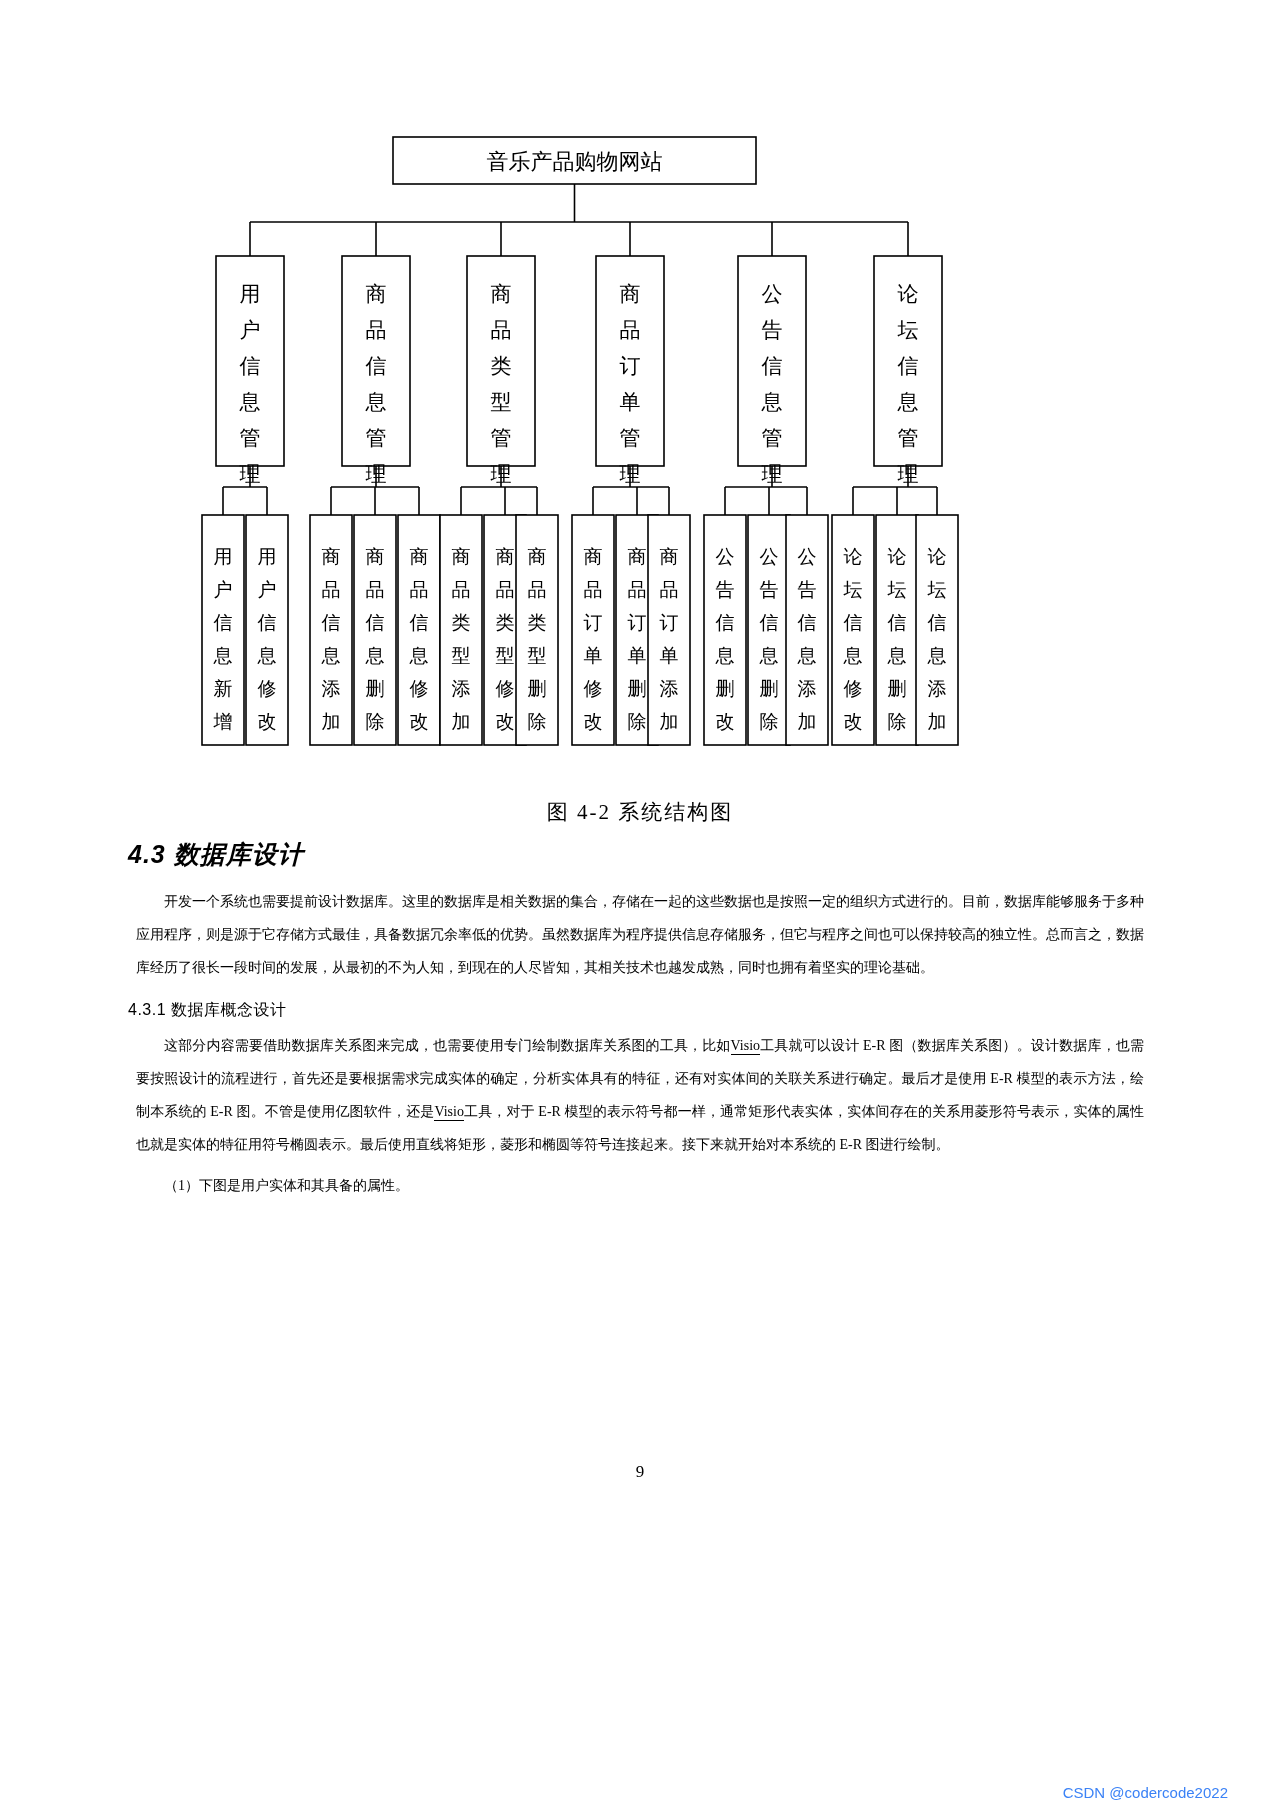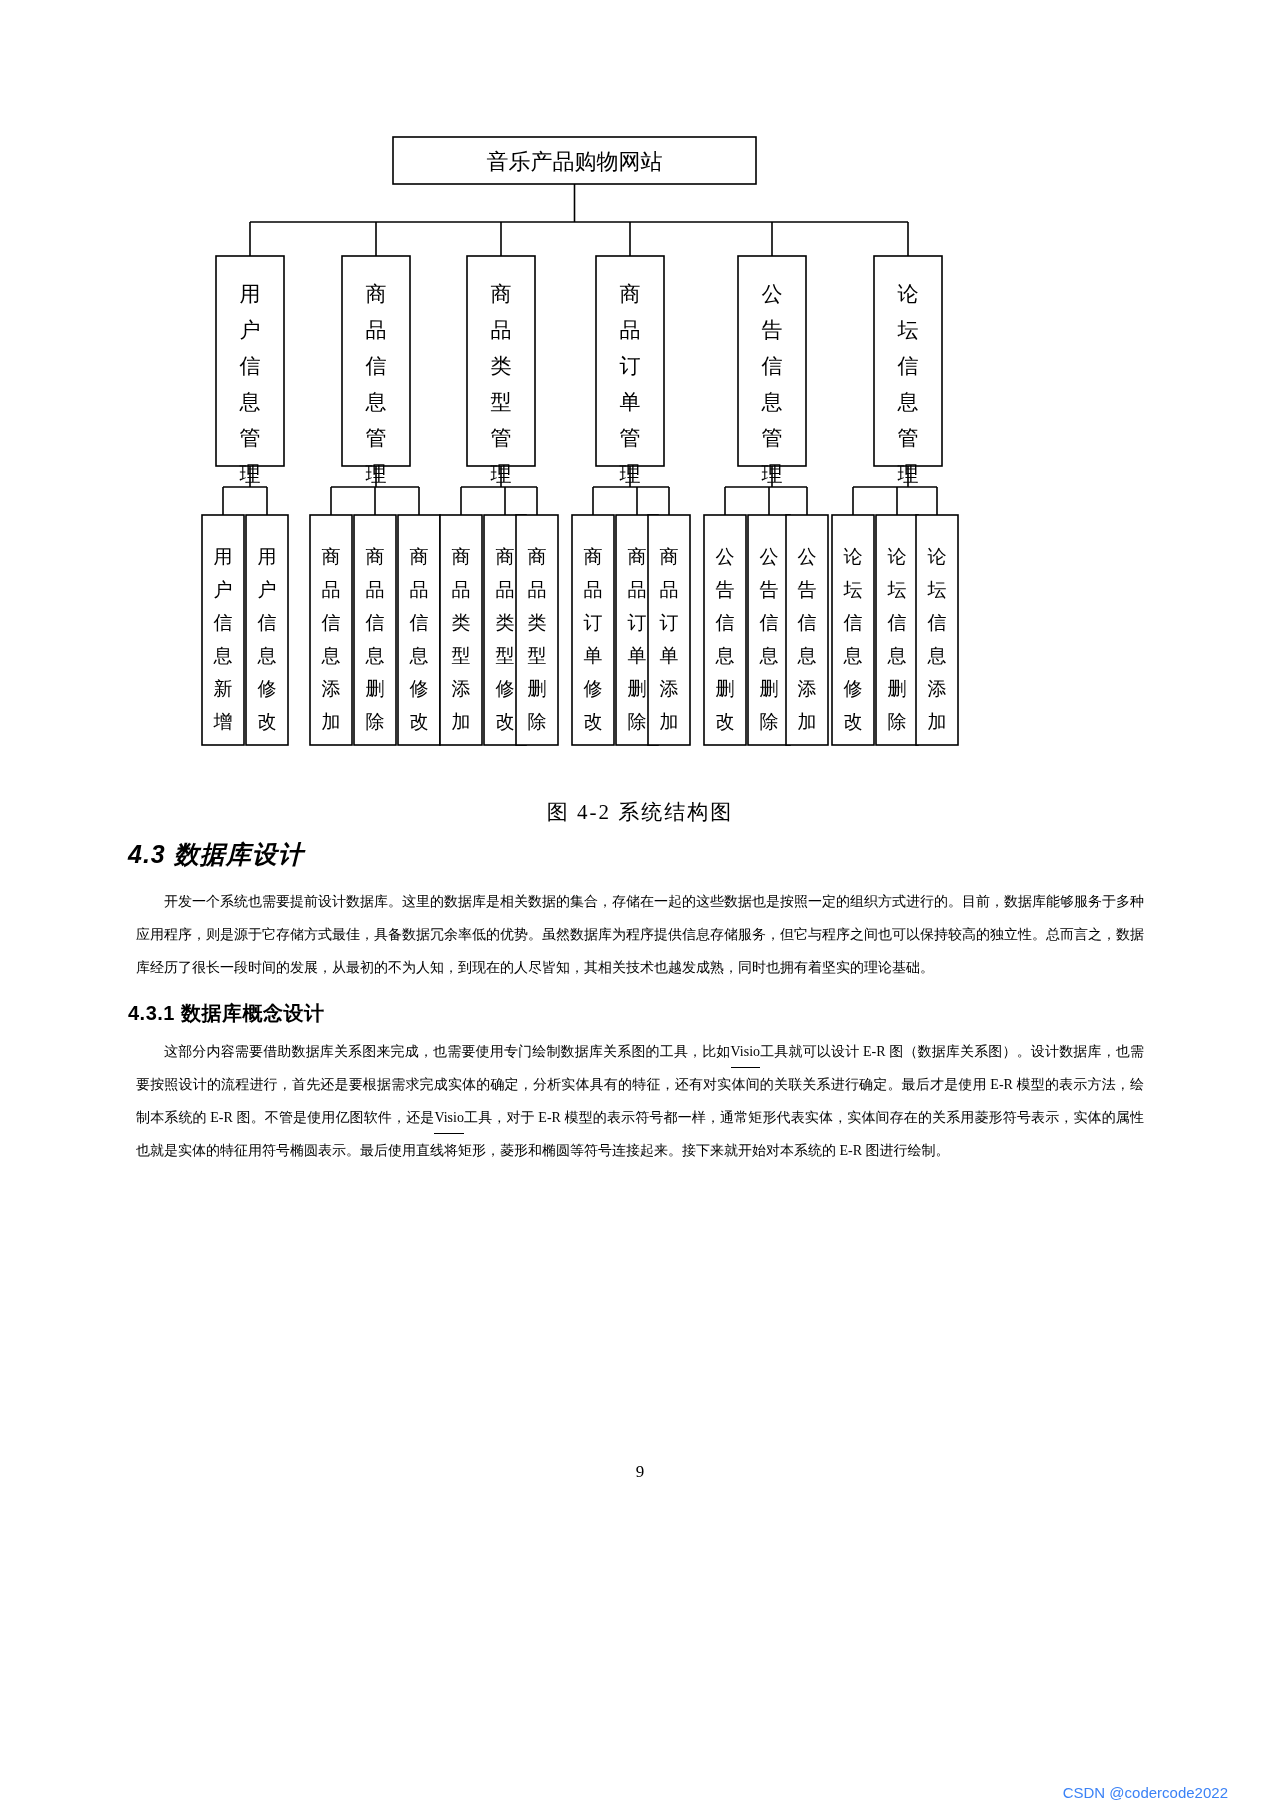--- a/index.html
+++ b/index.html
@@ -56,35 +56,35 @@
   h2.sec {
     font-family: "Liberation Sans", "DejaVu Sans", sans-serif;
     font-size: 25px;
     font-weight: bold;
     margin: 0 0 14px 0;
     letter-spacing: 1px;
     font-style: italic;
   }
   h3.subsec {
     font-family: "Liberation Sans", "DejaVu Sans", sans-serif;
-    font-size: 20px;
-    font-weight: bold;
+    font-size: 16px;
+    font-weight: normal;
     margin: 16px 0 4px 0;
     letter-spacing: 0.5px;
   }
   p.body {
     font-size: 14px;
     line-height: 33px;
     margin: 8px;
     text-align: justify;
     text-justify: inter-ideograph;
     text-indent: 2em;
     font-family: "Liberation Serif", "DejaVu Serif", serif;
   }
-  .uline { border-bottom: 1px solid #000; padding-bottom: 8px; }
+  .uline { border-bottom: 1px solid #000; padding-bottom: 1px; }
 
   
   .page-num {
     position: absolute;
     left: 0;
     top: 1462px;
     width: 1280px;
     text-align: center;
     font-size: 17px;
     font-family: "Liberation Serif", "DejaVu Serif", serif;
@@ -197,19 +197,20 @@
     </svg>
   </div>
 
   <div class="fig-caption">图 4-2 系统结构图</div>
 
   <div class="content">
     <h2 class="sec">4.3  数据库设计</h2>
     <p class="body">开发一个系统也需要提前设计数据库。这里的数据库是相关数据的集合，存储在一起的这些数据也是按照一定的组织方式进行的。目前，数据库能够服务于多种应用程序，则是源于它存储方式最佳，具备数据冗余率低的优势。虽然数据库为程序提供信息存储服务，但它与程序之间也可以保持较高的独立性。总而言之，数据库经历了很长一段时间的发展，从最初的不为人知，到现在的人尽皆知，其相关技术也越发成熟，同时也拥有着坚实的理论基础。</p>
     <h3 class="subsec">4.3.1  数据库概念设计</h3>
     <p class="body"><span>这部分内容需要借助数据库关系图来完成，也需要使用专门绘制数据库关系图的工具，比如</span><span class="uline">Visio</span><span>工具就可以设计 E-R 图（数据库关系图）。设计数据库，也需要按照设计的流程进行，首先还是要根据需求完成实体的确定，分析实体具有的特征，还有对实体间的关联关系进行确定。最后才是使用 E-R 模型的表示方法，绘制本系统的 E-R 图。不管是使用亿图软件，还是</span><span class="uline">Visio</span><span>工具，对于 E-R 模型的表示符号都一样，通常矩形代表实体，实体间存在的关系用菱形符号表示，实体的属性也就是实体的特征用符号椭圆表示。最后使用直线将矩形，菱形和椭圆等符号连接起来。接下来就开始对本系统的 E-R 图进行绘制。</span></p>
+    <p class="body">（1）下图是用户实体和其具备的属性。</p>
   </div>
 
   <div class="page-num">9</div>
 
   <div class="watermark">CSDN @codercode2022</div>
 
 </div>
 
 </body></html>

